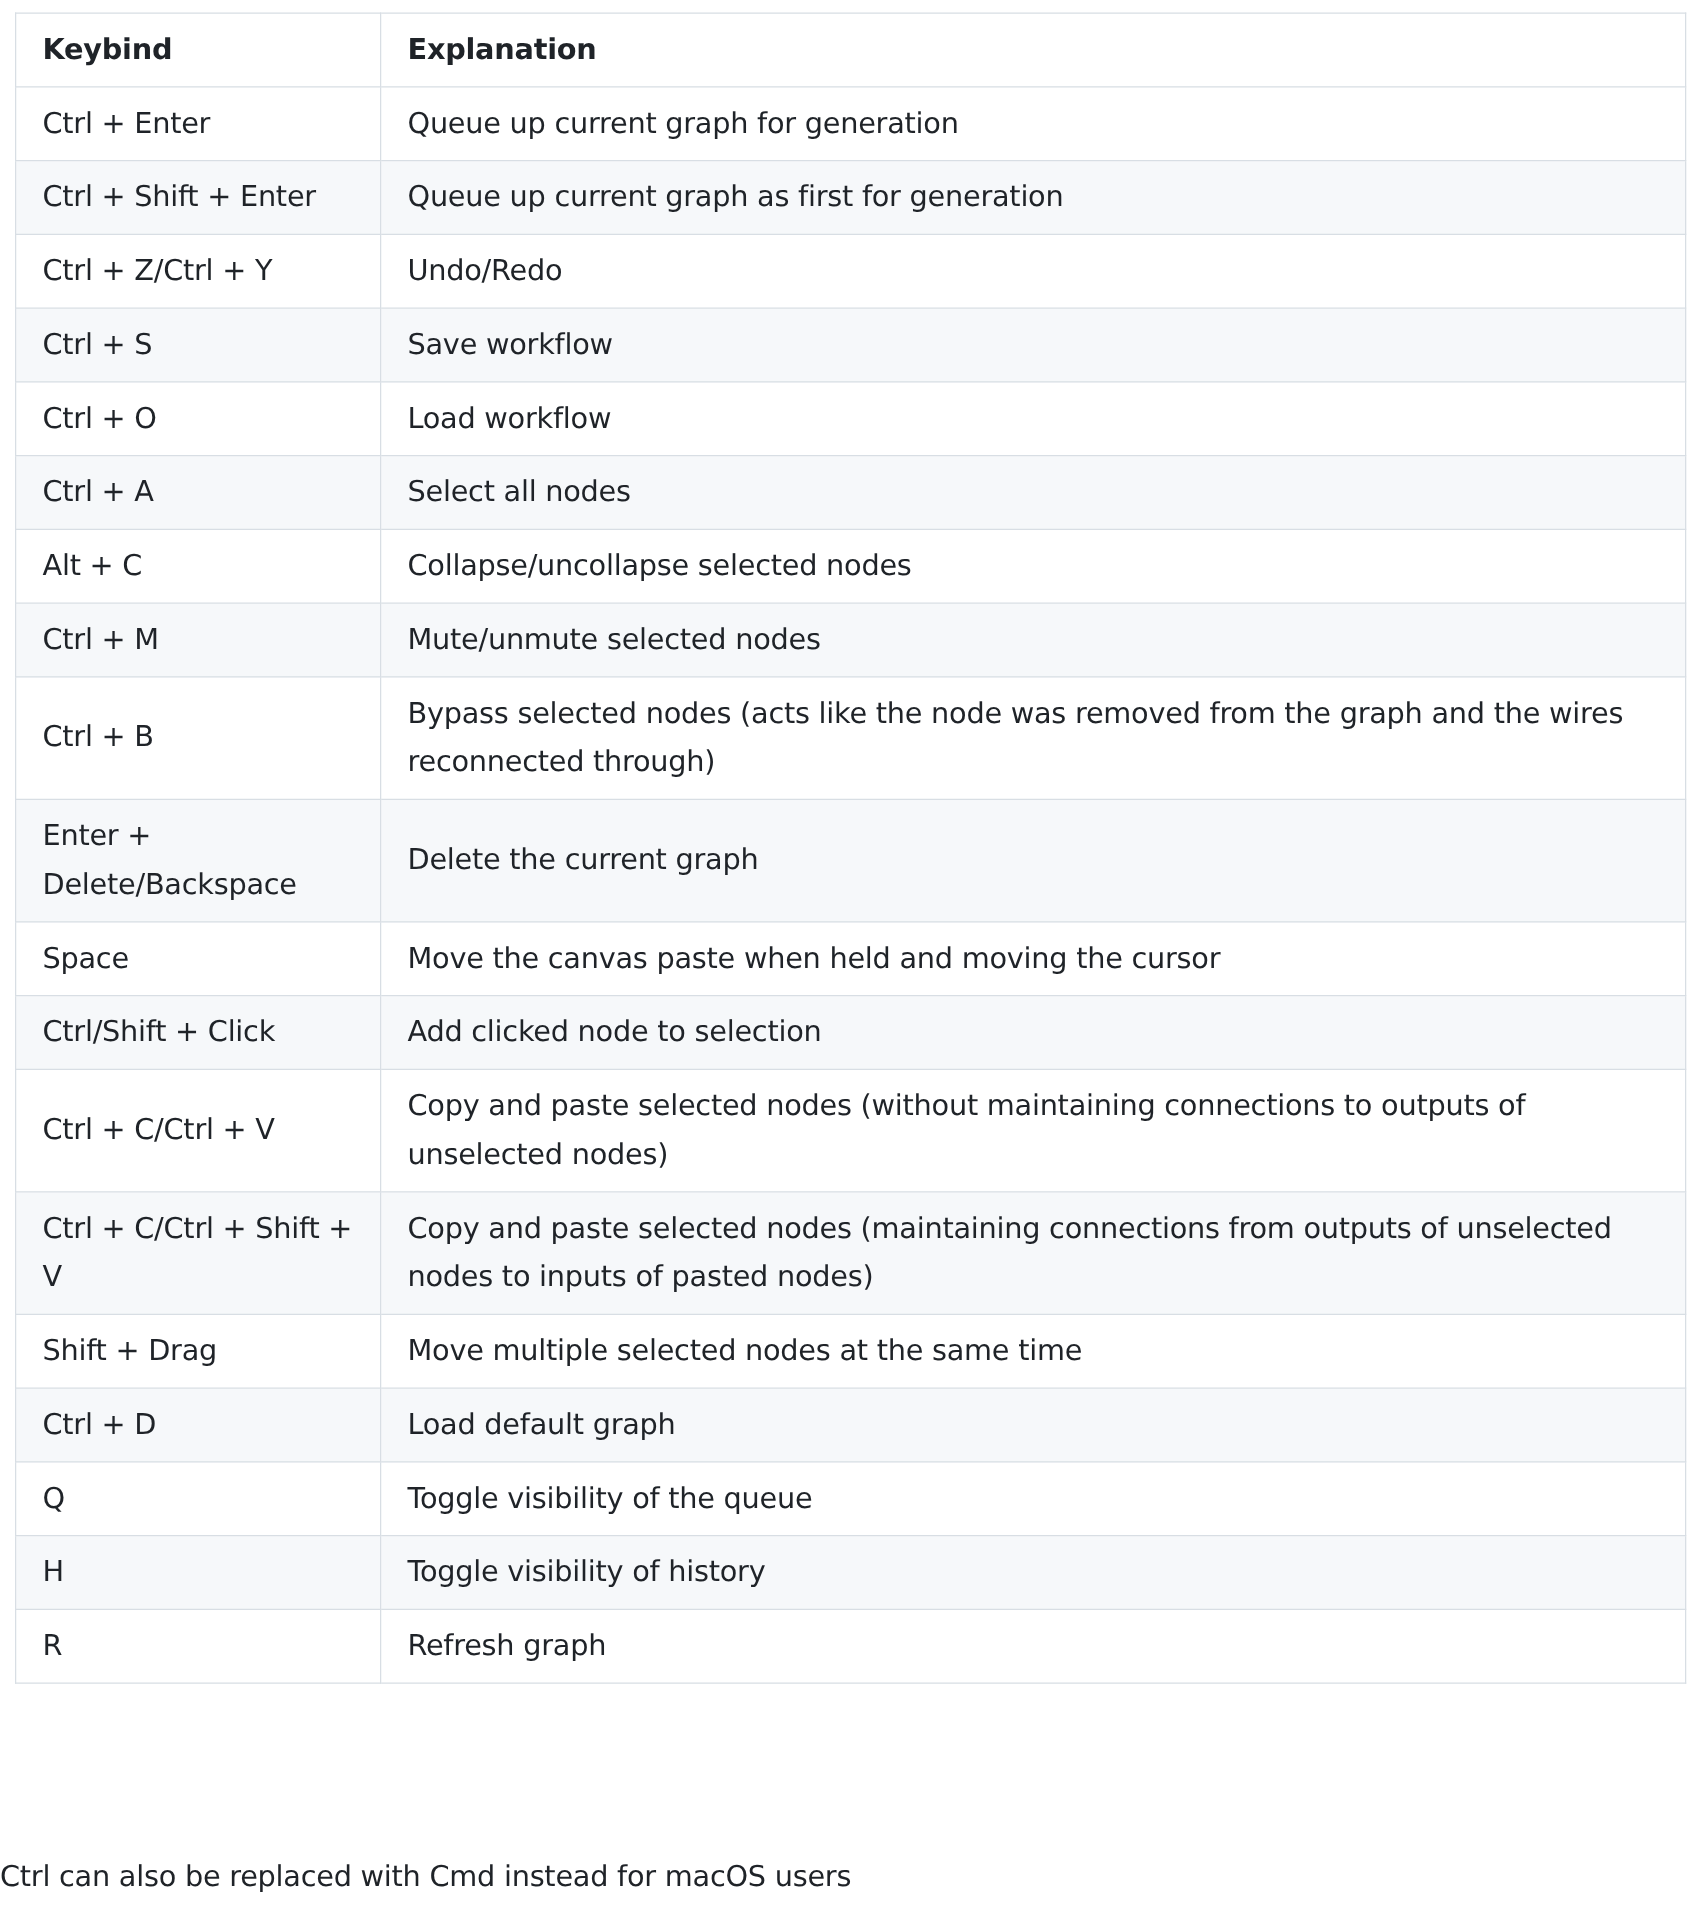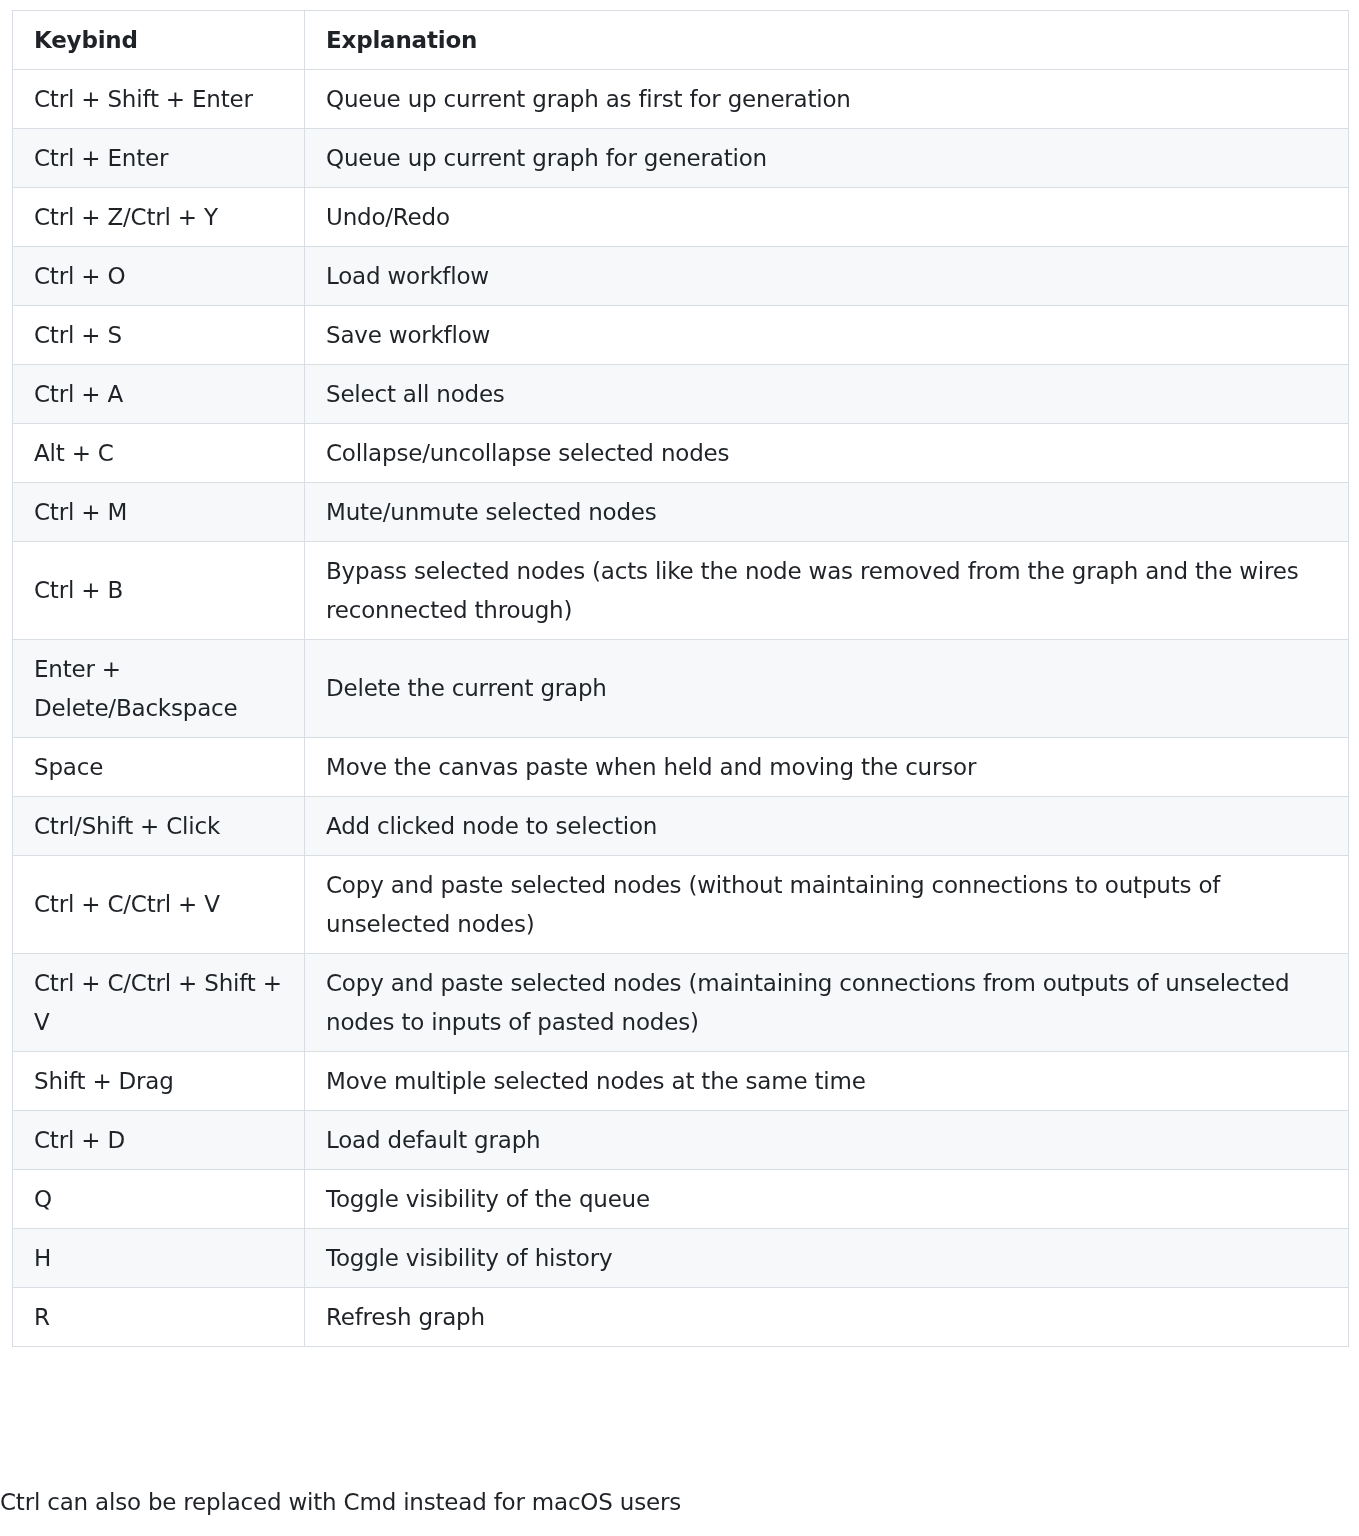--- a/index.html
+++ b/index.html
@@ -67,38 +67,38 @@
         <col class="c2">
       </colgroup>
     <thead>
       <tr>
         <th>Keybind</th>
         <th>Explanation</th>
       </tr>
     </thead>
     <tbody>
       <tr>
+        <td>Ctrl + Enter</td>
+        <td>Queue up current graph for generation</td>
+      </tr>
+      <tr>
         <td>Ctrl + Shift + Enter</td>
         <td>Queue up current graph as first for generation</td>
-      </tr>
-      <tr>
-        <td>Ctrl + Enter</td>
-        <td>Queue up current graph for generation</td>
       </tr>
       <tr>
         <td>Ctrl + Z/Ctrl + Y</td>
         <td>Undo/Redo</td>
       </tr>
       <tr>
+        <td>Ctrl + S</td>
+        <td>Save workflow</td>
+      </tr>
+      <tr>
         <td>Ctrl + O</td>
         <td>Load workflow</td>
-      </tr>
-      <tr>
-        <td>Ctrl + S</td>
-        <td>Save workflow</td>
       </tr>
       <tr>
         <td>Ctrl + A</td>
         <td>Select all nodes</td>
       </tr>
       <tr>
         <td>Alt + C</td>
         <td>Collapse/uncollapse selected nodes</td>
       </tr>
       <tr>

